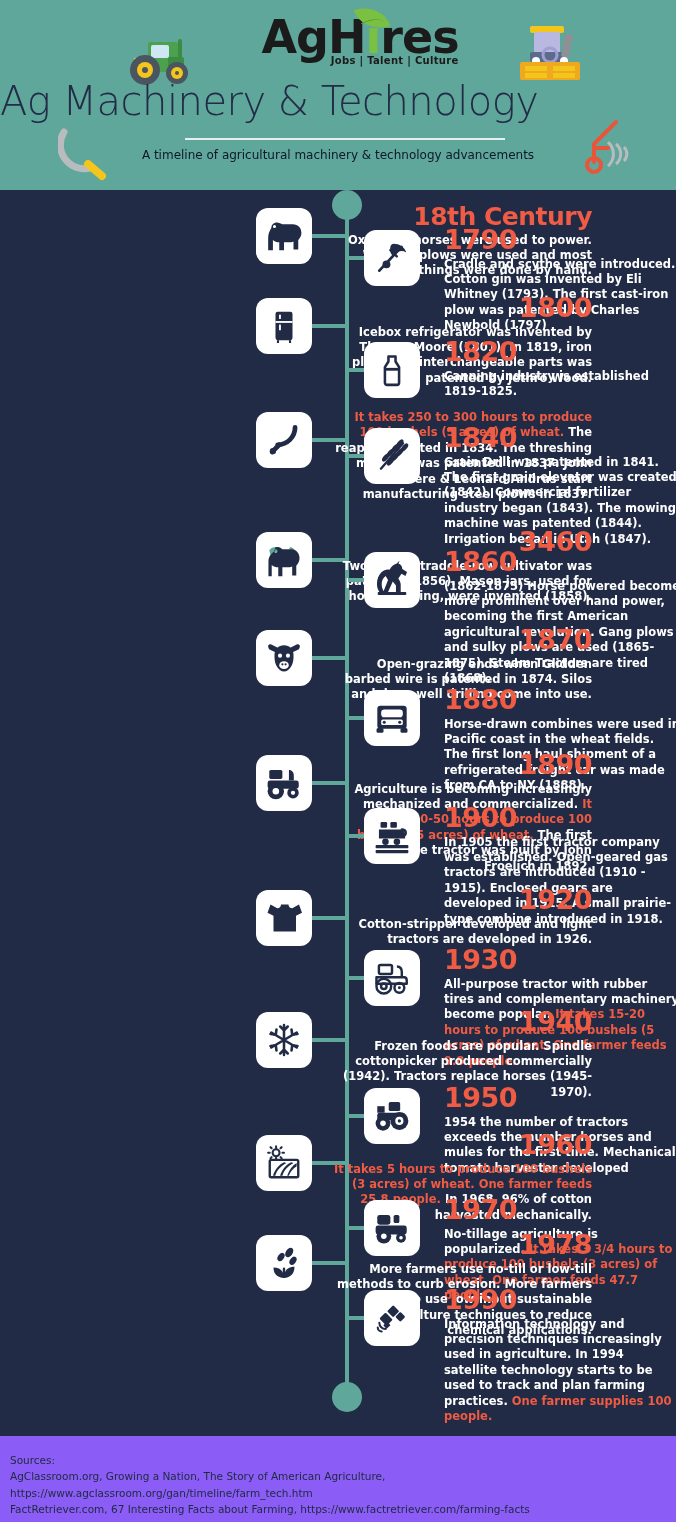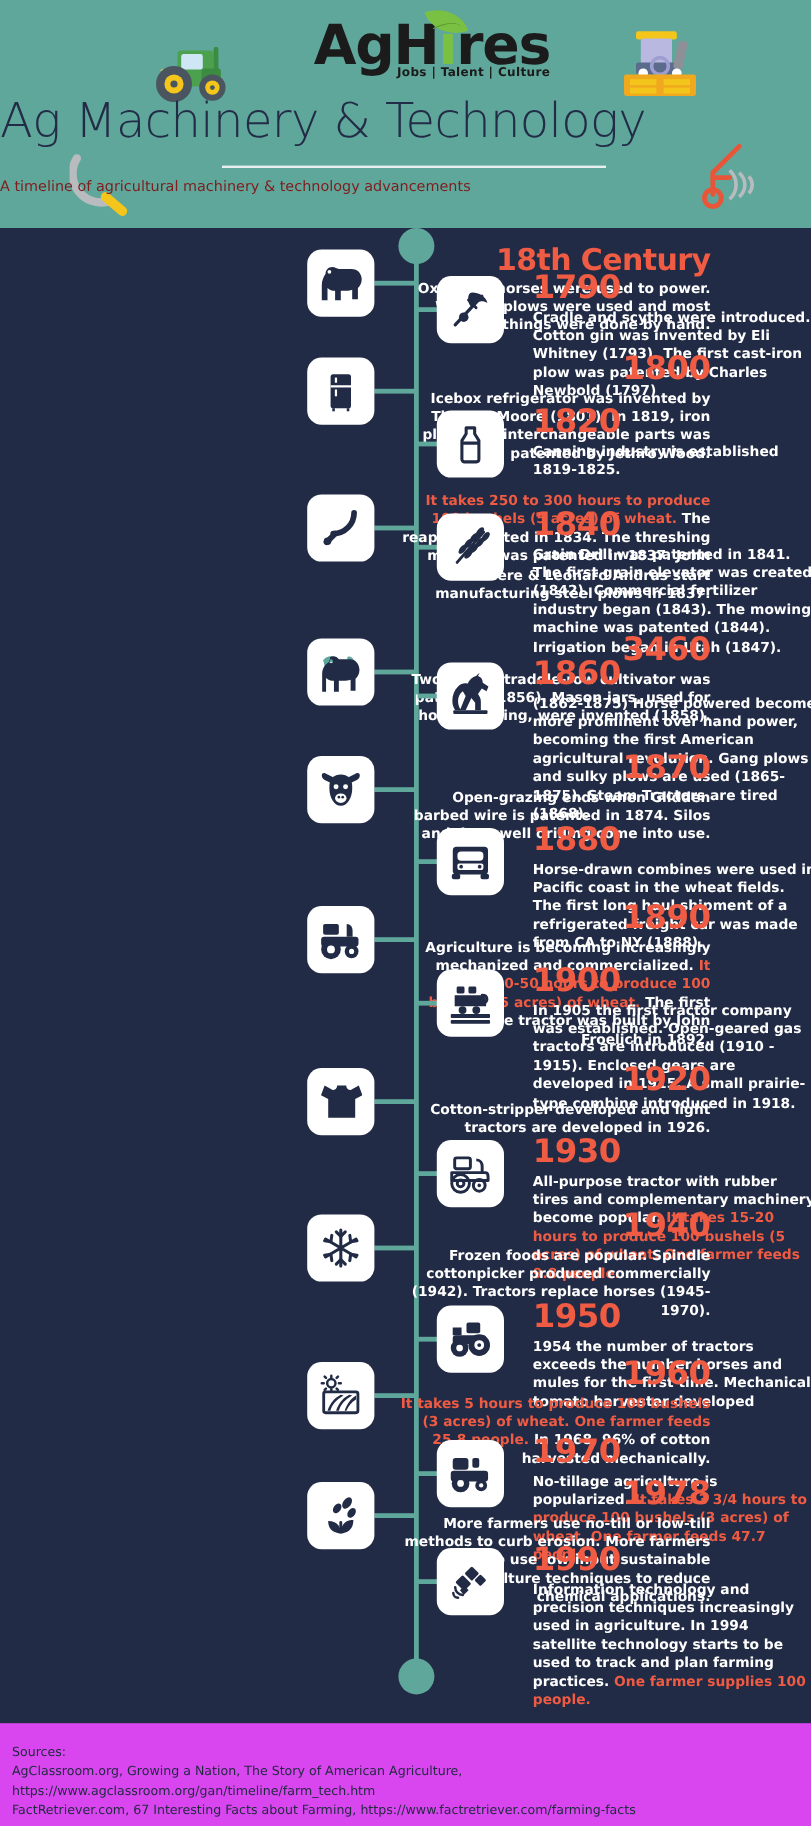--- a/index.html
+++ b/index.html
@@ -81,24 +81,24 @@
   }
   .head-rule {
     position: absolute;
     top: 138px; left: 185px;
     width: 320px; height: 2px;
     background: #e7f0ee;
   }
   .head-sub {
     position: absolute;
     top: 148px; left: 0; right: 0;
-    text-align: left;
+    text-align: center;
     font-family: "DejaVu Sans", sans-serif;
     font-size: 12px;
-    color: #7f1d1d;
+    color: #0f172a;
   }
 
   
   .hdr-icon { position: absolute; }
   #hdr-tractor { left: 118px; top: 26px; }
   #hdr-combine { left: 508px; top: 22px; }
   #hdr-scythe  { left: 58px;  top: 128px; }
   #hdr-plow    { left: 578px; top: 118px; }
 
   
@@ -170,21 +170,21 @@
     color: #ffffff;
     font-weight: bold;
     margin-top: 2px;
   }
   .desc .hl { color: #ef5b43; }
 
   
   .footer {
     position: relative;
     height: 86px;
-    background: #d946ef;
+    background: #8b5cf6;
     padding: 16px 10px 0 10px;
   }
   .footer div {
     font-family: "DejaVu Sans", sans-serif;
     font-size: 10.5px;
     color: #1f2a3e;
     line-height: 1.55;
   }
   svg { display: block; }
 </style>

